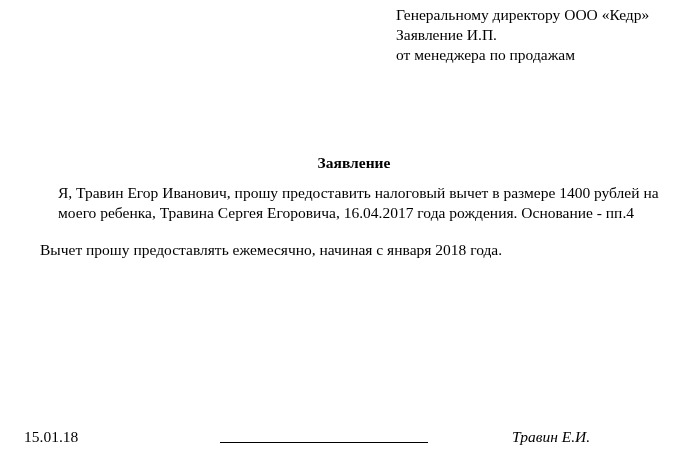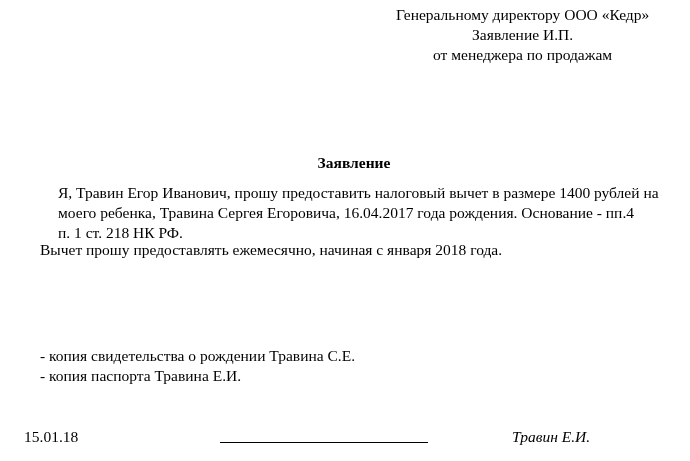--- a/index.html
+++ b/index.html
@@ -20,21 +20,21 @@
       position: absolute;
       left: 0; top: 0;
       width: 690px; height: 461px;
     }
     .addressee {
       position: absolute;
       left: 396px;
       top: 5px;
       line-height: 20px;
     }
-    .addressee div { white-space: nowrap; text-align: center; }
+    .addressee div { white-space: nowrap; }
     .title {
       position: absolute;
       left: 0;
       width: 690px;
       top: 153px;
       text-align: center;
       font-weight: bold;
       line-height: 20px;
       padding-left: 18px;
       box-sizing: border-box;
@@ -83,28 +83,23 @@
     <div>Генеральному директору ООО «Кедр»</div>
     <div>Заявление И.П.</div>
     <div>от менеджера по продажам</div>
   </div>
 
   <div class="title">Заявление</div>
 
   <div class="body-text para1">
     <div>Я, Травин Егор Иванович, прошу предоставить налоговый вычет в размере 1400 рублей на</div>
     <div>моего ребенка, Травина Сергея Егоровича, 16.04.2017 года рождения. Основание - пп.4</div>
-    <div>п. 1 ст. 218 НК РФ.</div>
   </div>
 
   <div class="body-text para2">Вычет прошу предоставлять ежемесячно, начиная с января 2018 года.</div>
 
 
-  <div class="body-text attach-list">
-    <div>- копия свидетельства о рождении Травина С.Е.</div>
-    <div>- копия паспорта Травина Е.И.</div>
-  </div>
 
   <div class="footer-date">15.01.18</div>
   <div class="sign-line"></div>
   <div class="footer-signer">Травин Е.И.</div>
 
 </div>
 
 </body></html>

